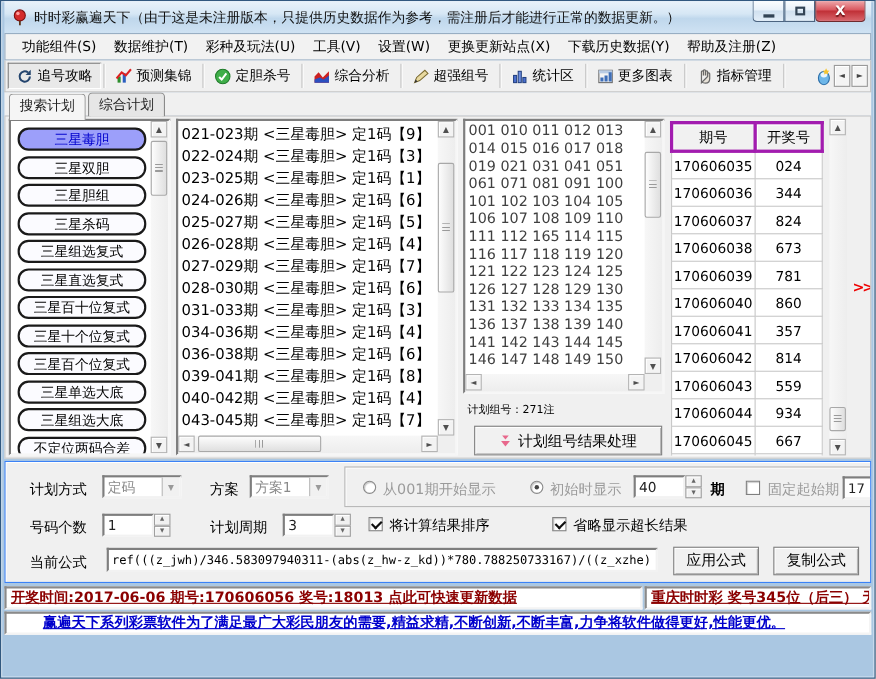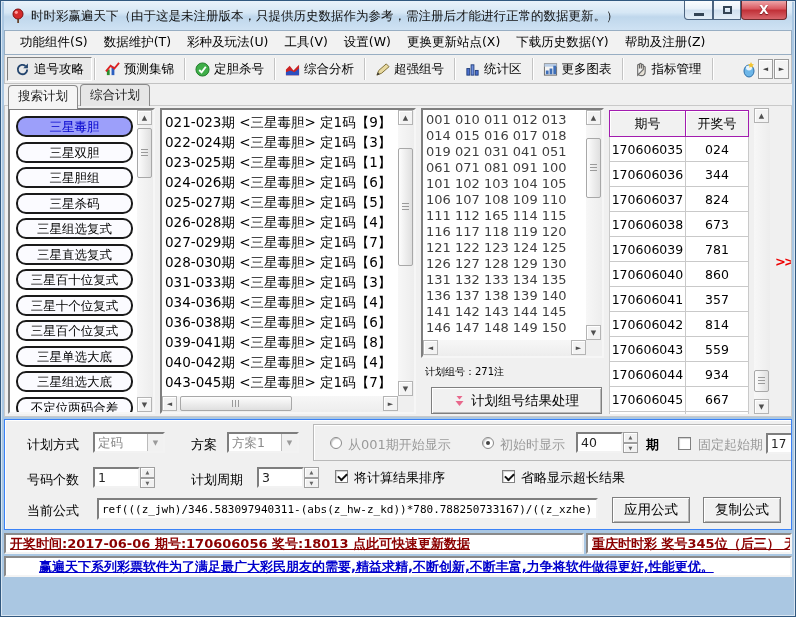--- a/index.html
+++ b/index.html
@@ -69,21 +69,21 @@
   .num-col{ width:183px; flex:0 0 auto; display:flex; flex-direction:column;}
   .num-panel{ height:250px; }
   .num-row{ font-size:13px; line-height:16px; white-space:nowrap; color:#404040;}
   .group-label{ font-size:10px; margin:7px 0 0 4px; color:#000;}
   .process-btn{ margin:8px 2px 0 10px; height:27px; background:#f1f1f1; border:1px solid #7f7f7f;
     box-shadow:inset 1px 1px 0 #fff, inset -1px -1px 0 #b8b8b8; font-size:13.5px; display:flex; align-items:center; justify-content:center; gap:6px; cursor:pointer;}
   
   .results-wrap{ width:140px; flex:0 0 auto; overflow:hidden; }
   .rtable{ border-collapse:collapse; margin-top:2px;}
   .rtable th{ width:76px; height:26px; font-size:13px; font-weight:normal; background:#f1f1f1;
-    border:1px solid #a21caf; box-shadow:inset 1px 1px 0 #fff; }
+    border:3px solid #a21caf; box-shadow:inset 1px 1px 0 #fff; }
   .rtable th + th{ width:64px; }
   .rtable td{ height:25px; font-size:12.5px; text-align:center; background:#fff; border:1px solid #c9c9c9; color:#000;}
   .results-scroll{ height:100%; }
   .chev-col{ width:20px; flex:0 0 auto; position:relative; }
   .chevrons{ position:absolute; top:146px; left:0; color:#ee0000; font-weight:bold; font-size:13px; letter-spacing:-2px; cursor:pointer;}
   
   .bottom-panel{ position:relative; height:111px; margin-top:2px; background:#f0f0f0;
     border:1px solid #3b82f6; box-shadow:inset 1px 1px 0 #fff; overflow:hidden;}
   .lbl{ position:absolute; font-size:13px; color:#000; white-space:nowrap;}
   .lbl.dis{ color:#9a9a9a; }

